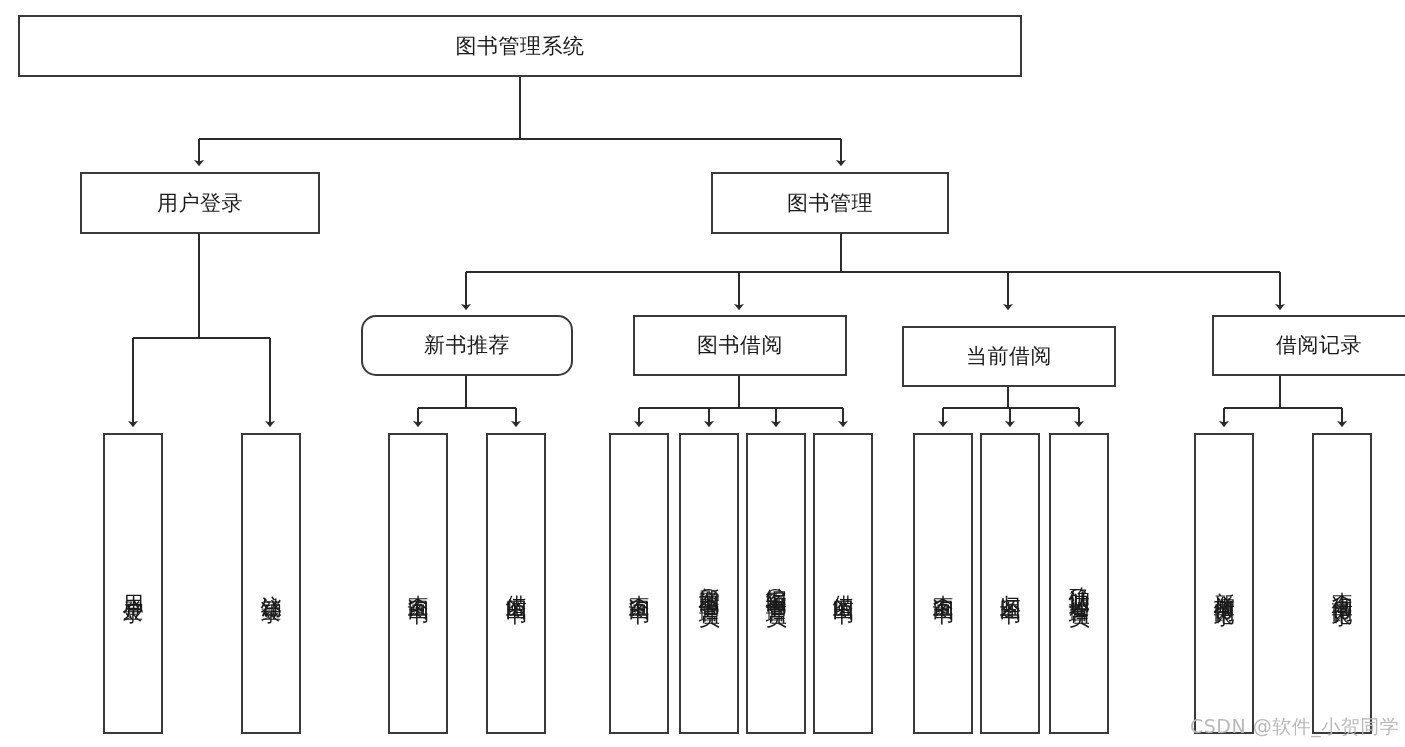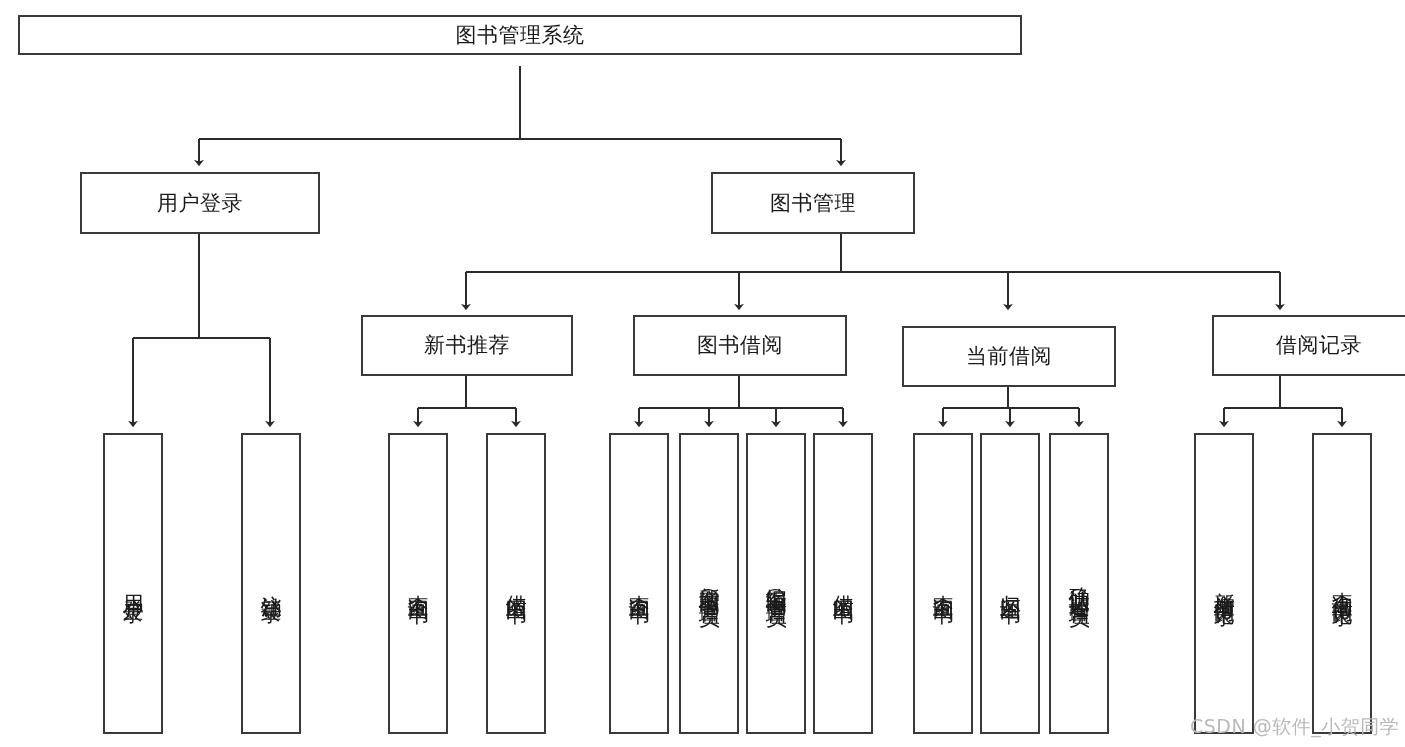--- a/index.html
+++ b/index.html
@@ -117,33 +117,33 @@
       <path d="M1010,408 L1010,424" marker-end="url(#arrowhead)"></path>
       <path d="M1079,408 L1079,424" marker-end="url(#arrowhead)"></path>
 
       <path d="M1280,376 L1280,408"></path>
       <path d="M1224,408 L1342,408"></path>
       <path d="M1224,408 L1224,424" marker-end="url(#arrowhead)"></path>
       <path d="M1342,408 L1342,424" marker-end="url(#arrowhead)"></path>
     </g>
   </svg>
 
-  <div class="node node-root" style="left:18px; top:15px; width:1004px; height:40px;text-align:center;">
+  <div class="node node-root" style="left:18px; top:15px; width:1004px; height:62px;text-align:center;">
     <span class="label">图书管理系统</span>
   </div>
 
   <div class="node node-branch" style="left:80px; top:172px; width:240px; height:62px;">
     <span class="label">用户登录</span>
   </div>
 
-  <div class="node node-branch" style="left:711px; top:172px; width:204px; height:62px;">
+  <div class="node node-branch" style="left:711px; top:172px; width:238px; height:62px;">
     <span class="label">图书管理</span>
   </div>
 
-  <div class="node node-branch" style="left:361px; top:315px; width:212px; height:61px;">
+  <div class="node node-branch" style="left:361px; top:315px; width:212px; height:61px;border-radius:15px;">
     <span class="label">新书推荐</span>
   </div>
 
   <div class="node node-branch" style="left:633px; top:315px; width:214px; height:61px;justify-content:center;">
     <span class="label">图书借阅</span>
   </div>
 
   <div class="node node-branch" style="left:902px; top:326px; width:214px; height:61px;">
     <span class="label">当前借阅</span>
   </div>

